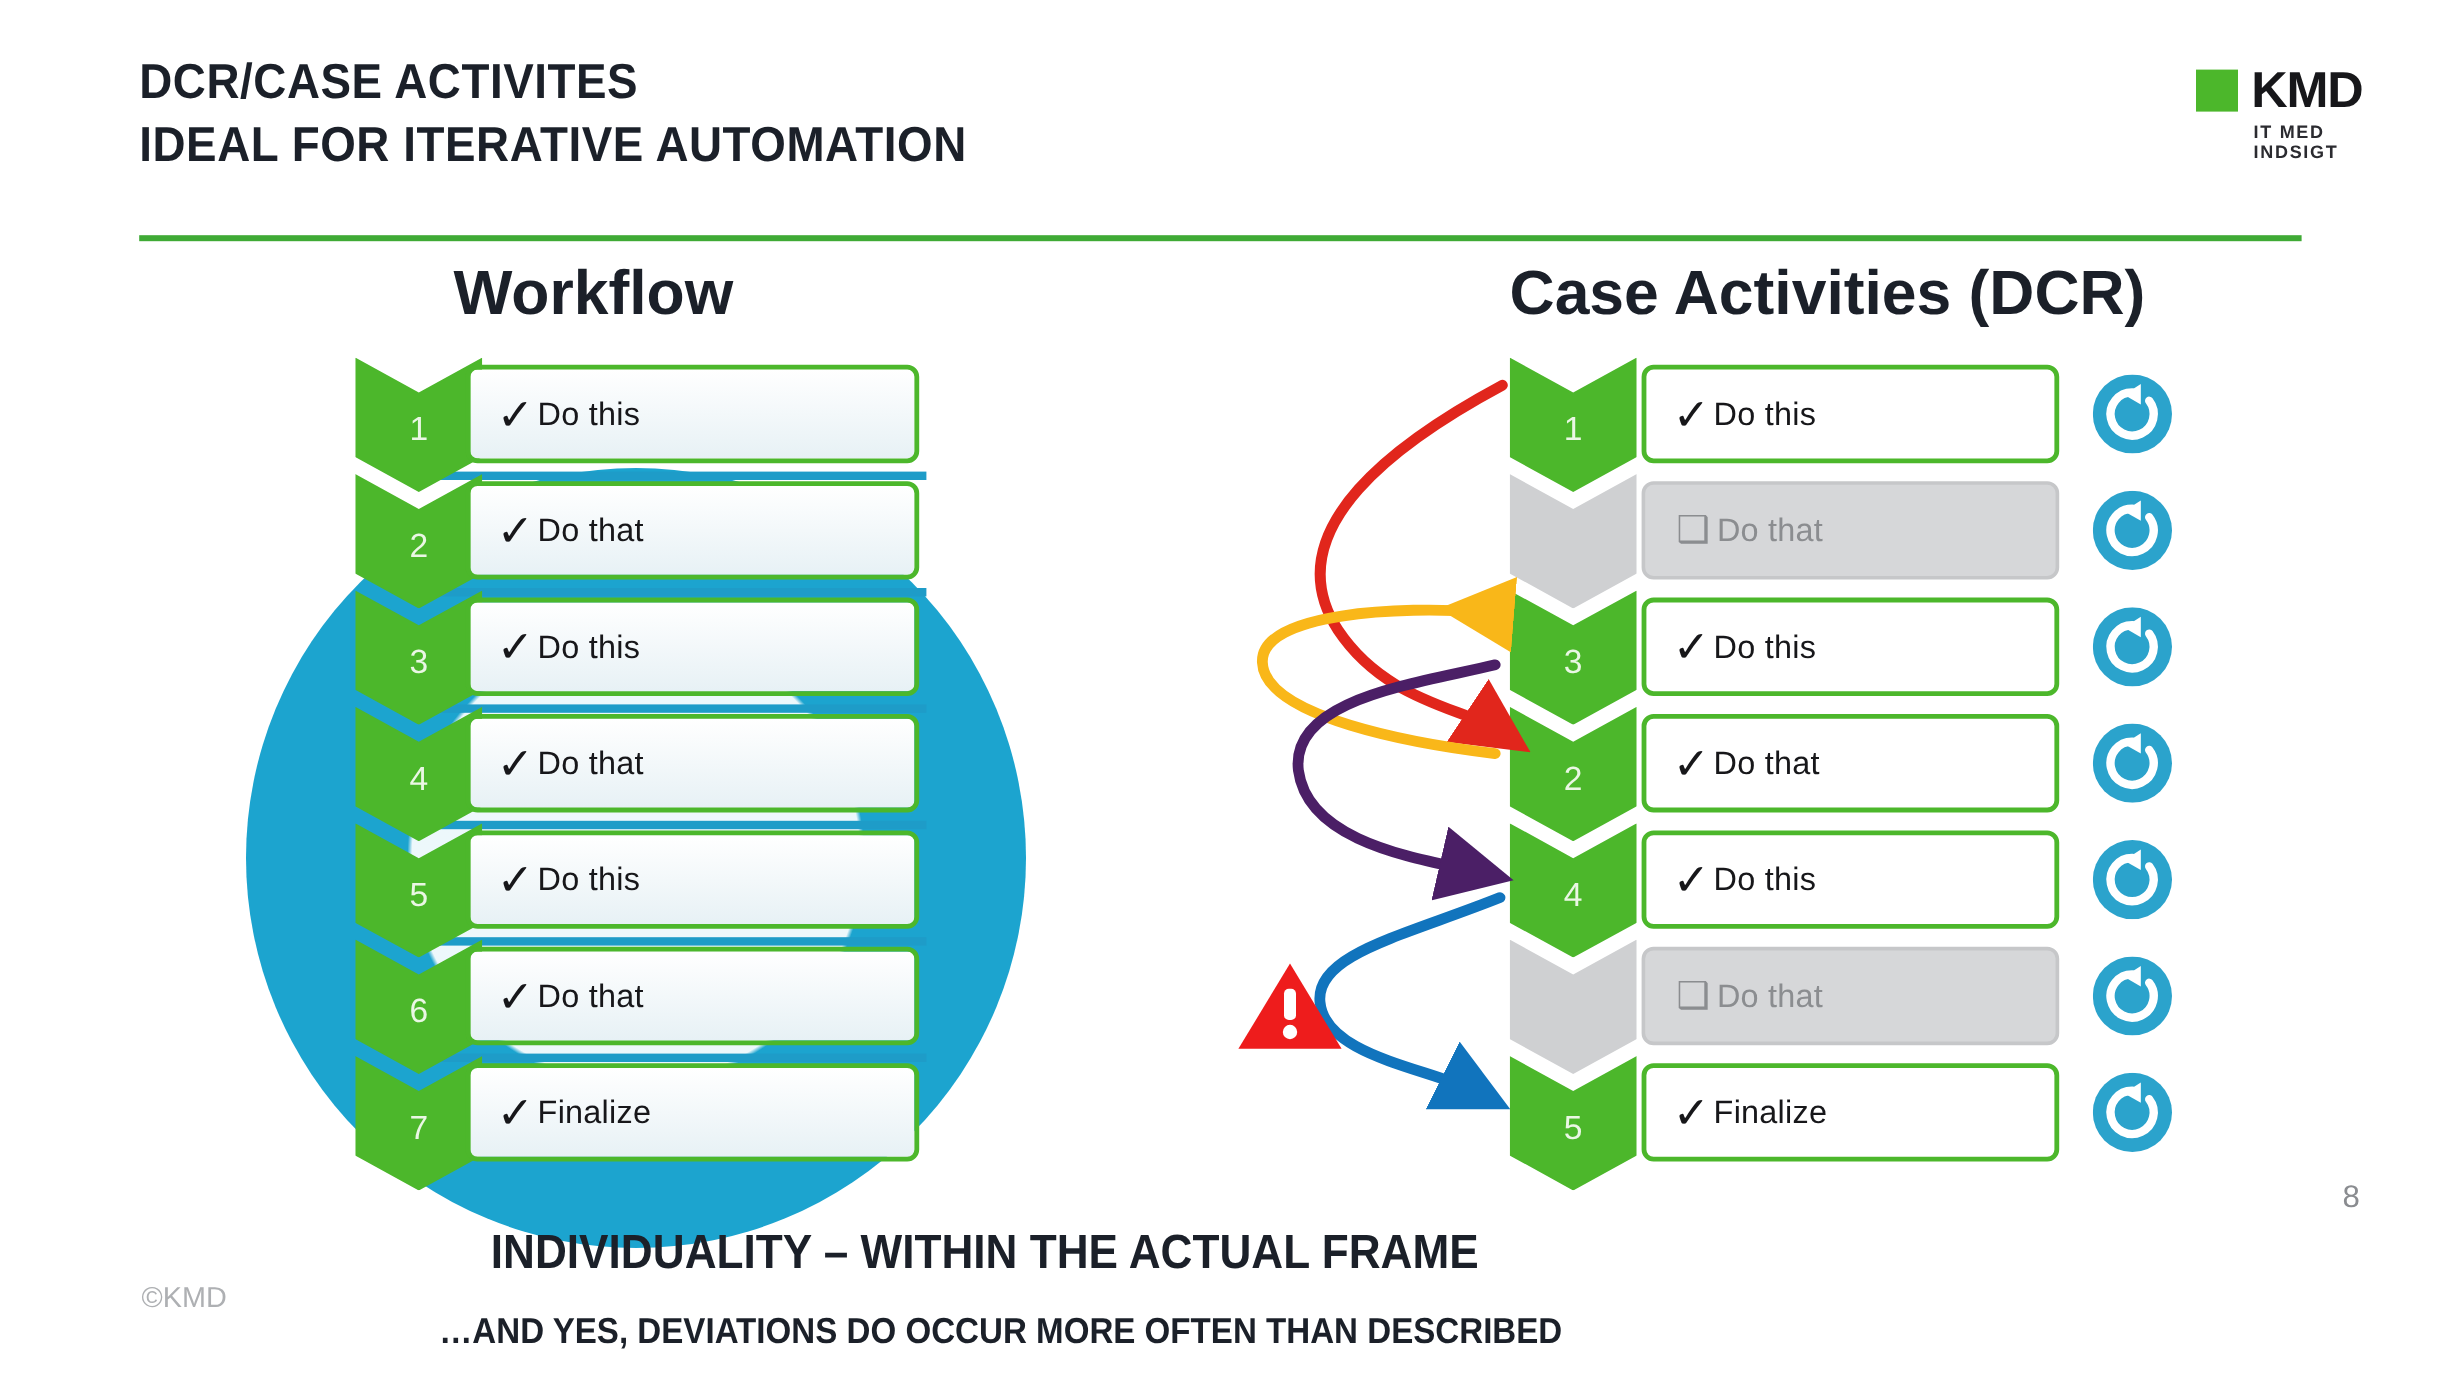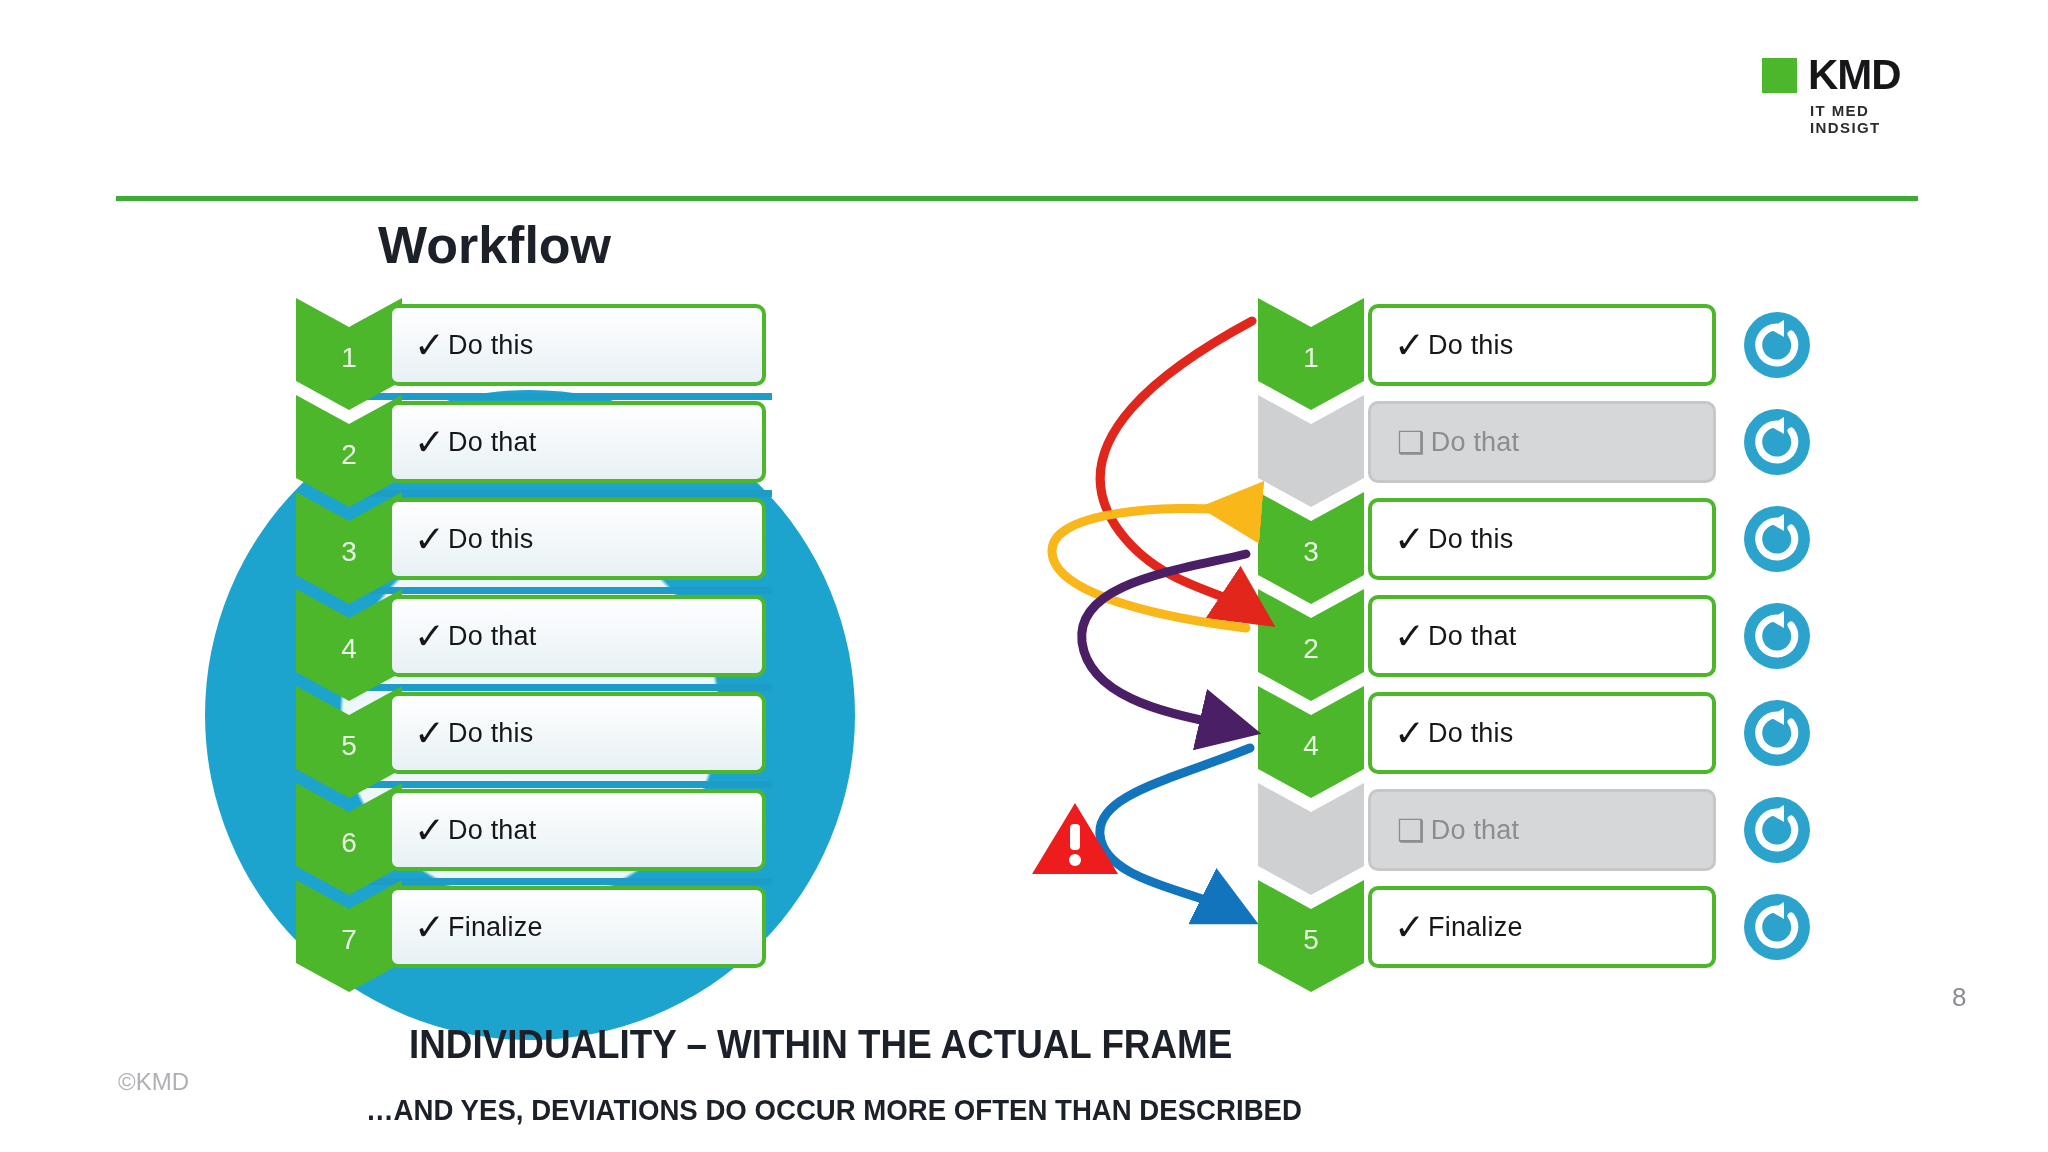--- a/index.html
+++ b/index.html
@@ -25,21 +25,21 @@
     transform:scaleX(0.93);
     transform-origin:left center;
     white-space:nowrap;
   }
   .hrule{
     position:absolute;left:116px;top:196px;width:1802px;height:5px;
     background:#3faa35;
   }
 
   
-  .logo{position:absolute;left:1762px;top:58px;width:180px;height:62px;}
+  .logo{position:absolute;left:1830px;top:58px;width:180px;height:62px;}
   .logo-sq{position:absolute;left:0;top:0;width:35px;height:35px;background:#4cb72b;}
   .logo-word{
     position:absolute;left:46px;top:-4px;
     font-family:"Liberation Sans", sans-serif;
     font-weight:bold;font-size:42px;letter-spacing:-1px;color:#17171a;
     line-height:1;
   }
   .logo-tag{
     position:absolute;left:48px;top:44px;
     font-family:"Liberation Sans", sans-serif;
@@ -175,29 +175,34 @@
     font-family:"Liberation Sans", sans-serif;
     font-size:26px;color:#8a8c90;
     z-index:7;
   }
 </style>
 </head>
 <body>
 
 <div class="slide">
 
+  <div class="title-block">
+    <div class="title-line">DCR/Case Activites</div>
+    <div class="title-line">Ideal for iterative automation</div>
+  </div>
   <div class="hrule"></div>
 
   <div class="logo">
     <div class="logo-sq"></div>
     <div class="logo-word">KMD</div>
     <div class="logo-tag">IT MED INDSIGT</div>
   </div>
 
   <div class="col-head left">Workflow</div>
+  <div class="col-head right">Case Activities (DCR)</div>
 
   <div class="teal-circle"></div>
   <div class="teal-circle-inner"></div>
 
   <div class="flow left" id="flow-left">
       <div class="row">
         <div class="chev green"></div>
         <div class="chev-num">1</div>
         <div class="box done">
           <span class="mark">✓</span>

